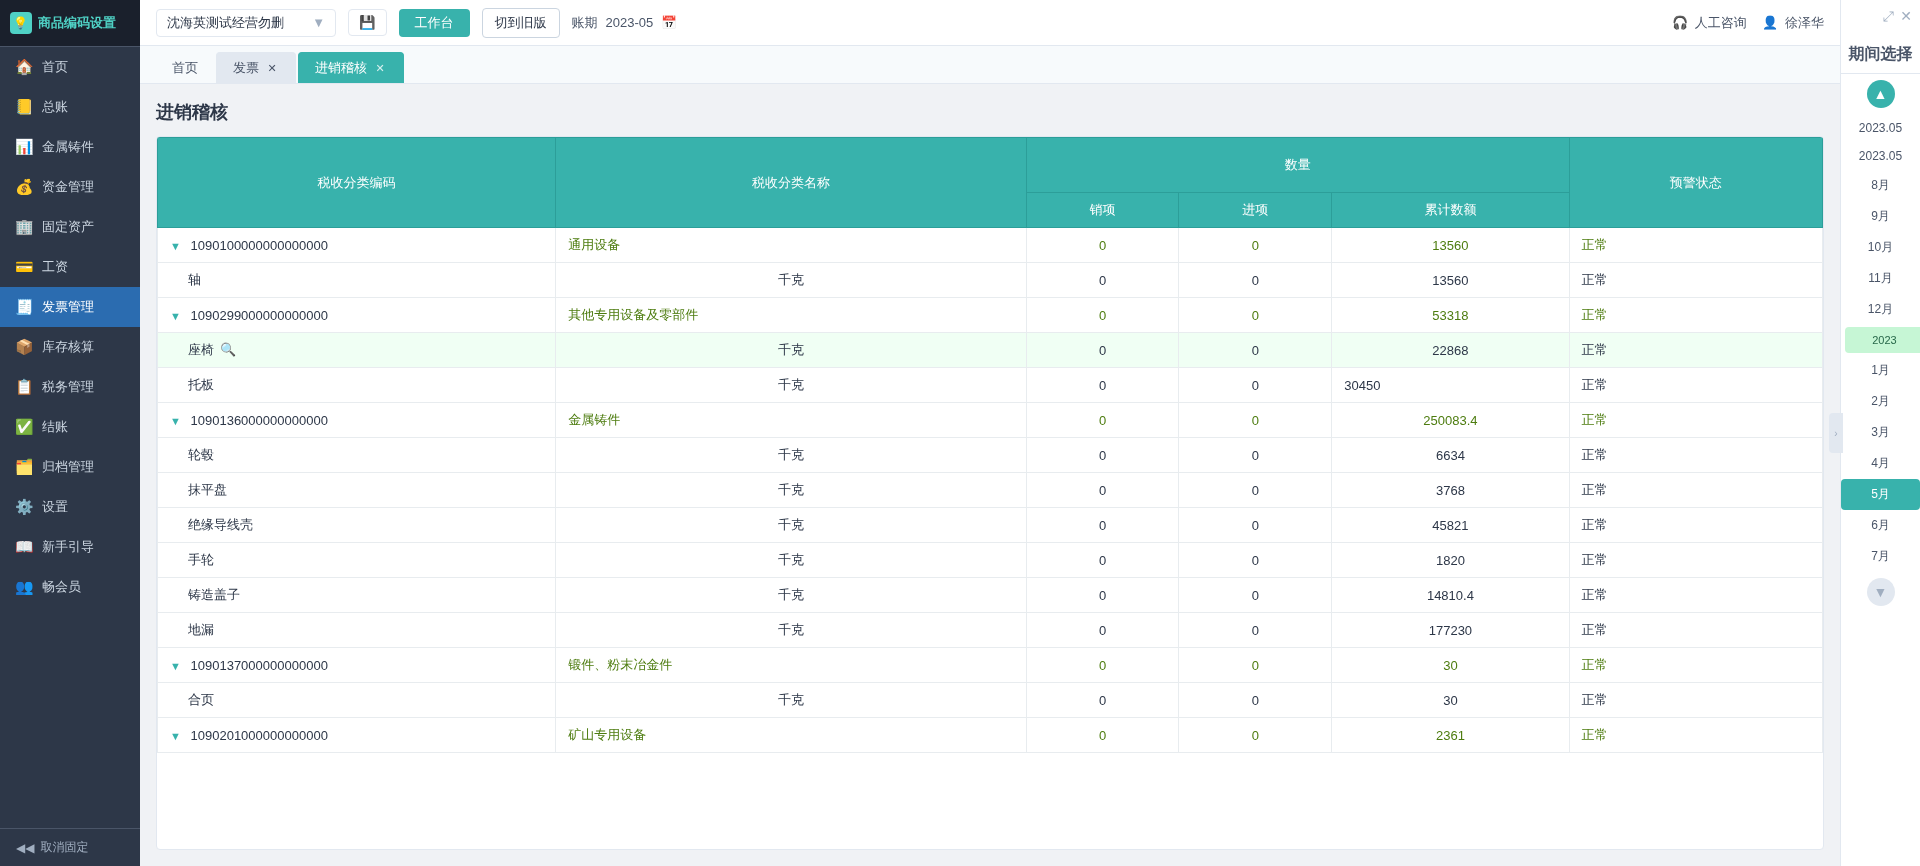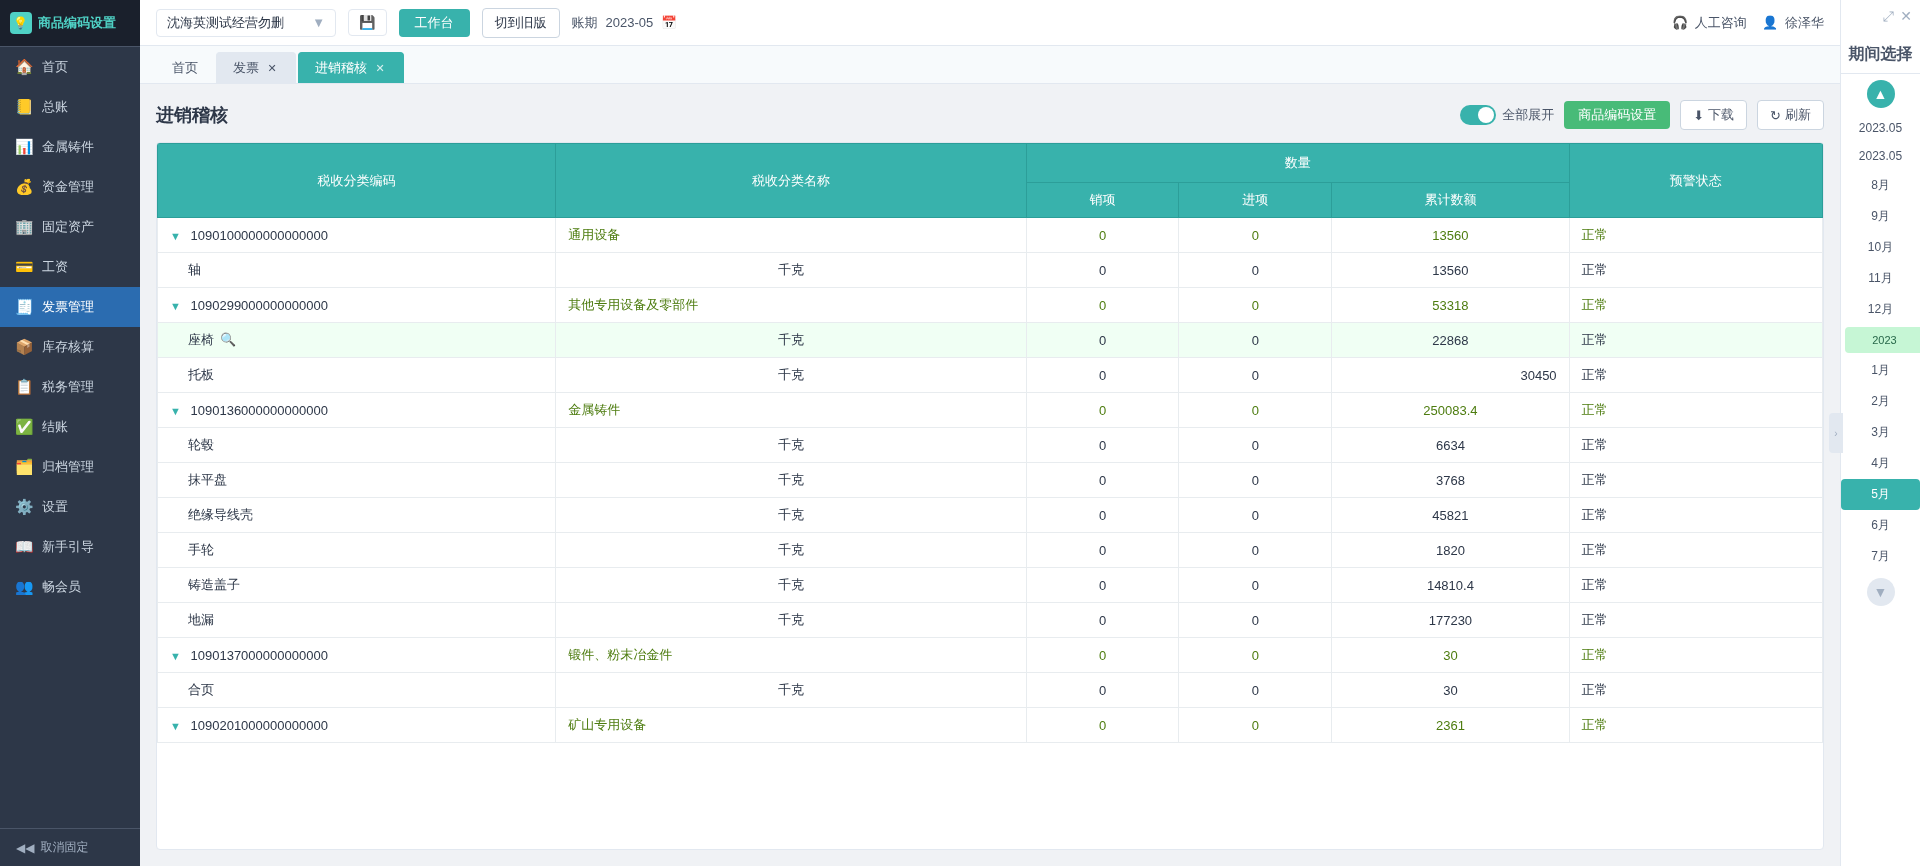--- a/index.html
+++ b/index.html
@@ -43,21 +43,21 @@
     .toggle-label { display: flex; align-items: center; gap: 6px; font-size: 13px; color: #4a5568; }
     .toggle { width: 36px; height: 20px; background: #38b2ac; border-radius: 10px; position: relative; cursor: pointer; }
     .toggle::after { content: ''; position: absolute; width: 16px; height: 16px; background: #fff; border-radius: 50%; top: 2px; right: 2px; }
     .btn-product-code { padding: 5px 14px; background: #48bb78; color: #fff; border: none; border-radius: 4px; cursor: pointer; font-size: 13px; }
     .btn-download { padding: 5px 12px; background: #fff; color: #4a5568; border: 1px solid #cbd5e0; border-radius: 4px; cursor: pointer; font-size: 13px; display: flex; align-items: center; gap: 4px; }
     .btn-refresh { padding: 5px 12px; background: #fff; color: #4a5568; border: 1px solid #cbd5e0; border-radius: 4px; cursor: pointer; font-size: 13px; display: flex; align-items: center; gap: 4px; }
 
     
     .table-wrapper { flex: 1; overflow: auto; background: #fff; border-radius: 4px; border: 1px solid #e2e8f0; }
     table { width: 100%; border-collapse: collapse; font-size: 13px; }
-    table thead tr th { background: #38b2ac; color: #fff; padding: 10px 12px; text-align: center; font-weight: normal; border: 1px solid #2c9e99; white-space: nowrap; }
+    table thead tr th { background: #38b2ac; color: #fff; padding: 18px 12px; text-align: center; font-weight: normal; border: 1px solid #2c9e99; white-space: nowrap; }
     table thead tr.sub-header th { background: #38b2ac; padding: 8px 12px; }
     table tbody tr { border-bottom: 1px solid #e2e8f0; }
     table tbody tr.highlighted { background: #f0fff4; }
     table tbody td { padding: 8px 12px; color: #2d3748; border: 1px solid #e8ecef; }
     table tbody td.indent { padding-left: 30px; }
     table tbody tr.category-row td { font-weight: normal; color: #4d7c0f; background: #fff; }
     table tbody tr.category-row td:first-child { color: #2d3748; }
     .expand-icon { color: #38b2ac; margin-right: 6px; font-size: 11px; }
     .search-icon-cell { color: #a0aec0; }
 
@@ -182,35 +182,20 @@
     </div>
     <div class="tab active">
       <span>进销稽核</span>
       <span class="tab-close">✕</span>
     </div>
   </div>
 
   <div class="content">
     <div style="display:flex; align-items:center; margin-bottom:12px;">
       <h2 class="page-title" style="margin-bottom:0;">进销稽核</h2>
-      <div class="toolbar-right">
-        <div class="toggle-label">
-          <div class="toggle"></div>
-          <span>全部展开</span>
-        </div>
-        <button class="btn-product-code">商品编码设置</button>
-        <button class="btn-download">
-          <span>⬇</span>
-          <span>下载</span>
-        </button>
-        <button class="btn-refresh">
-          <span>↻</span>
-          <span>刷新</span>
-        </button>
-      </div>
     </div>
 
     <div class="table-wrapper">
       <table>
         <thead>
           <tr>
             <th rowspan="2" style="width:22%;">税收分类编码</th>
             <th rowspan="2" style="width:26%;">税收分类名称</th>
             <th colspan="3" style="width:30%;">数量</th>
             <th rowspan="2" style="width:14%;">预警状态</th>
@@ -258,21 +243,21 @@
         <td style="text-align:center;">0</td>
         <td style="text-align:center;">0</td>
         <td style="text-align:center;">22868</td>
         <td>正常</td>
       </tr>
             <tr>
         <td class="indent">托板</td>
         <td style="text-align:center;">千克</td>
         <td style="text-align:center;">0</td>
         <td style="text-align:center;">0</td>
-        <td style="text-align:right;">30450</td>
+        <td style="text-align:left;">30450</td>
         <td>正常</td>
       </tr>
             <tr class="category-row">
         <td style="color:#2d3748;">
           <span class="expand-icon">▼</span>
           1090136000000000000
         </td>
         <td>金属铸件</td>
         <td style="text-align:center;">0</td>
         <td style="text-align:center;">0</td>

